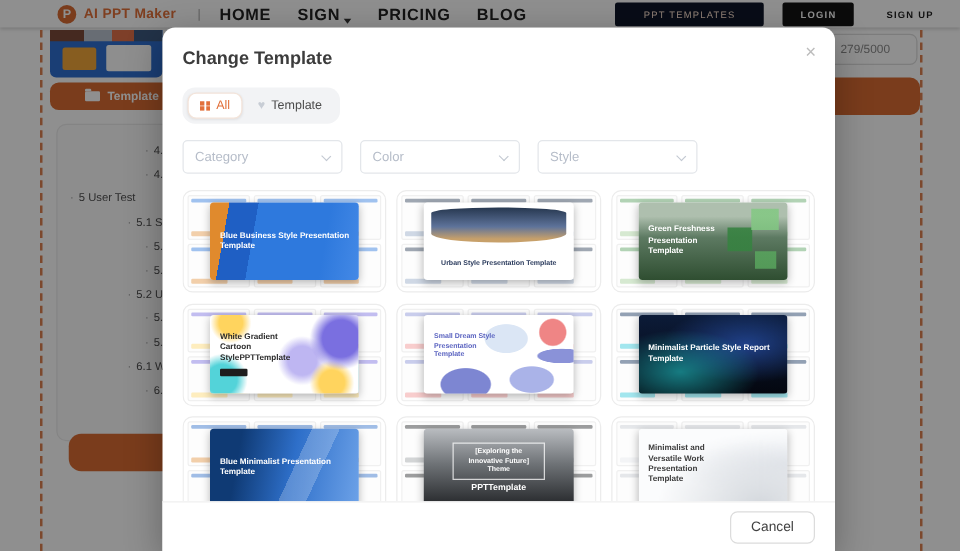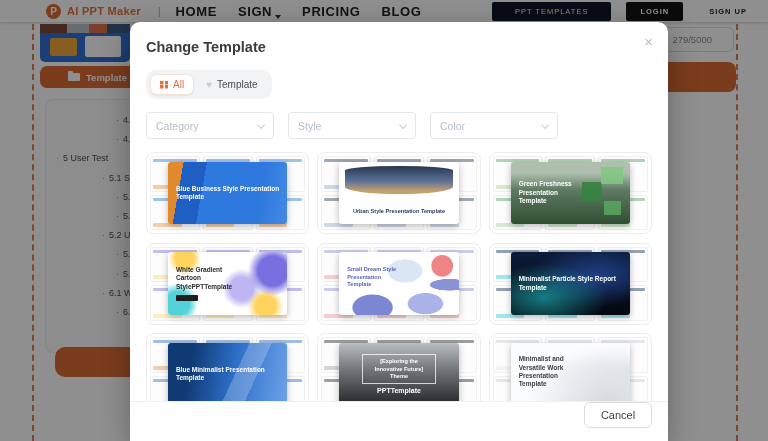--- a/index.html
+++ b/index.html
@@ -156,21 +156,21 @@
   .tpl8 .hero-sub { color:#fff; }
 
   .tpl9 { --a:#c7ccd3; --b:#e4e7eb; }
   .tpl9 .hero { background:
     radial-gradient(ellipse at 82% 95%, #d4d8dd, rgba(212,216,221,0) 60%),
     radial-gradient(ellipse at 100% 45%, #e6e9ee, rgba(230,233,238,0) 55%), #fbfcfd;
     justify-content:flex-start; padding-top:12px; }
   .tpl9 .hero-title { color:#3d3d3d; width:52%; }
 
   .modal-footer { position:absolute; left:0; right:0; bottom:0; height:40px; background:#fff;
-    border-top:1px solid #f0f0f0; display:flex; justify-content:flex-end; padding-right:16px; }
+    border-top:1px solid #f0f0f0; display:flex; align-items:center; justify-content:flex-end; padding-right:16px; }
   .btn-cancel { min-width:68px; height:26px; background:#fff; border:1px solid #dcdcdc; border-radius:6px;
     font-size:11px; color:#424242; display:flex; align-items:center; justify-content:center; padding:0 14px; cursor:pointer;
     font-family:"Liberation Sans","DejaVu Sans",sans-serif; }
 </style>
 </head>
 <body>
 
 <div class="stage">
 
   <div class="page">
@@ -250,27 +250,27 @@
         <span>Template</span>
       </div>
     </div>
 
     <div class="filters">
       <div class="select">
         <span>Category</span>
         <span class="chev"></span>
       </div>
       <div class="select">
+        <span>Color</span>
+        <span class="chev"></span>
+      </div>
+      <div class="select">
         <span>Style</span>
         <span class="chev"></span>
       </div>
-      <div class="select">
-        <span>Color</span>
-        <span class="chev"></span>
-      </div>
     </div>
 
     <div class="tpl-grid">
       <div class="card tpl1">
         <div class="collage">
             <div class="mini"></div>
             <div class="mini"></div>
             <div class="mini"></div>
             <div class="mini"></div>
             <div class="mini"></div>

